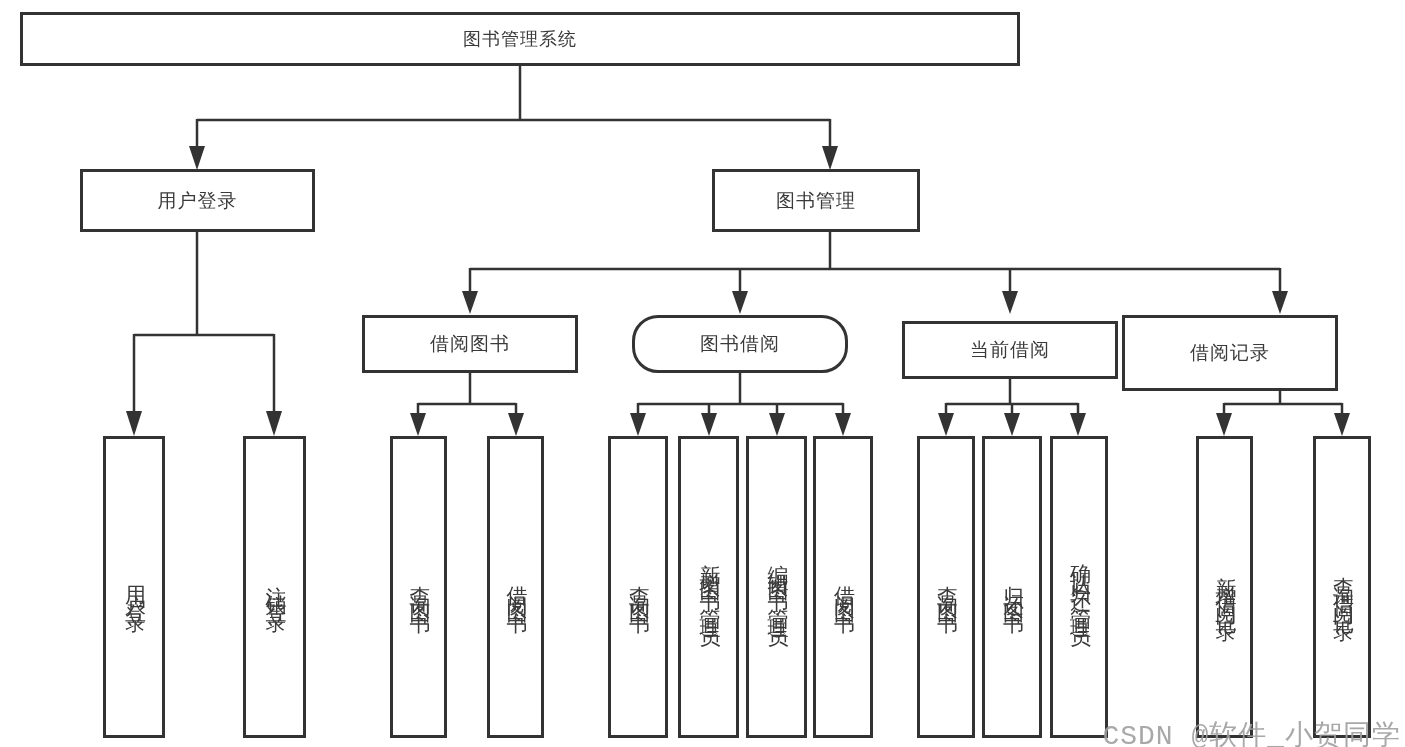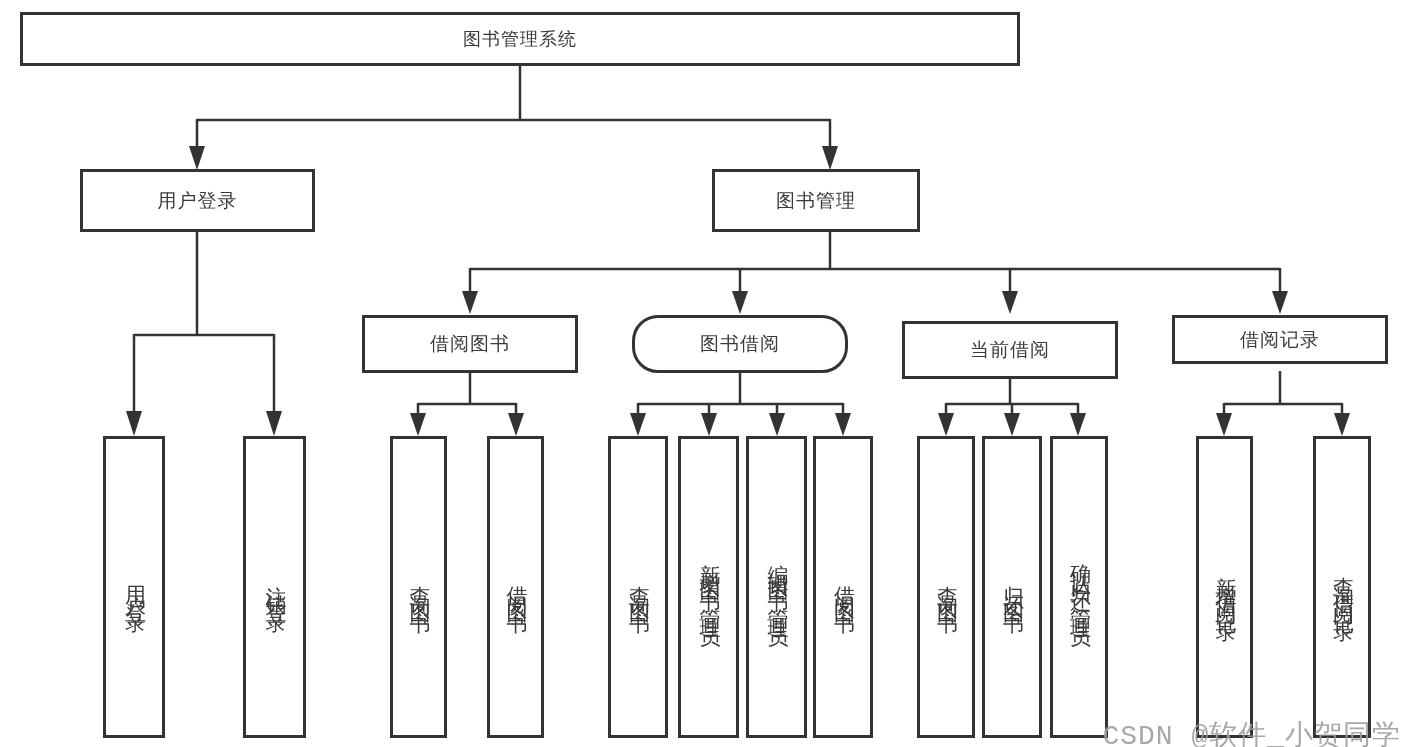--- a/index.html
+++ b/index.html
@@ -134,21 +134,21 @@
 
   <div class="box h" style="left:362px; top:315px; width:216px; height:58px;">
     <span>借阅图书</span>
   </div>
   <div class="box h" style="left:632px; top:315px; width:216px; height:58px;border-radius:26px;">
     <span>图书借阅</span>
   </div>
   <div class="box h" style="left:902px; top:321px; width:216px; height:58px;">
     <span>当前借阅</span>
   </div>
-  <div class="box h" style="left:1172px; top:315px; width:216px; height:49px;justify-content:center;">
+  <div class="box h" style="left:1122px; top:315px; width:216px; height:76px;justify-content:center;">
     <span>借阅记录</span>
   </div>
 
   <div class="box leaf" style="left:103px; top:436px; width:62px; height:302px;">
     <span class="vtext">用户登录</span>
   </div>
   <div class="box leaf" style="left:243px; top:436px; width:63px; height:302px;">
     <span class="vtext">注销登录</span>
   </div>
 

